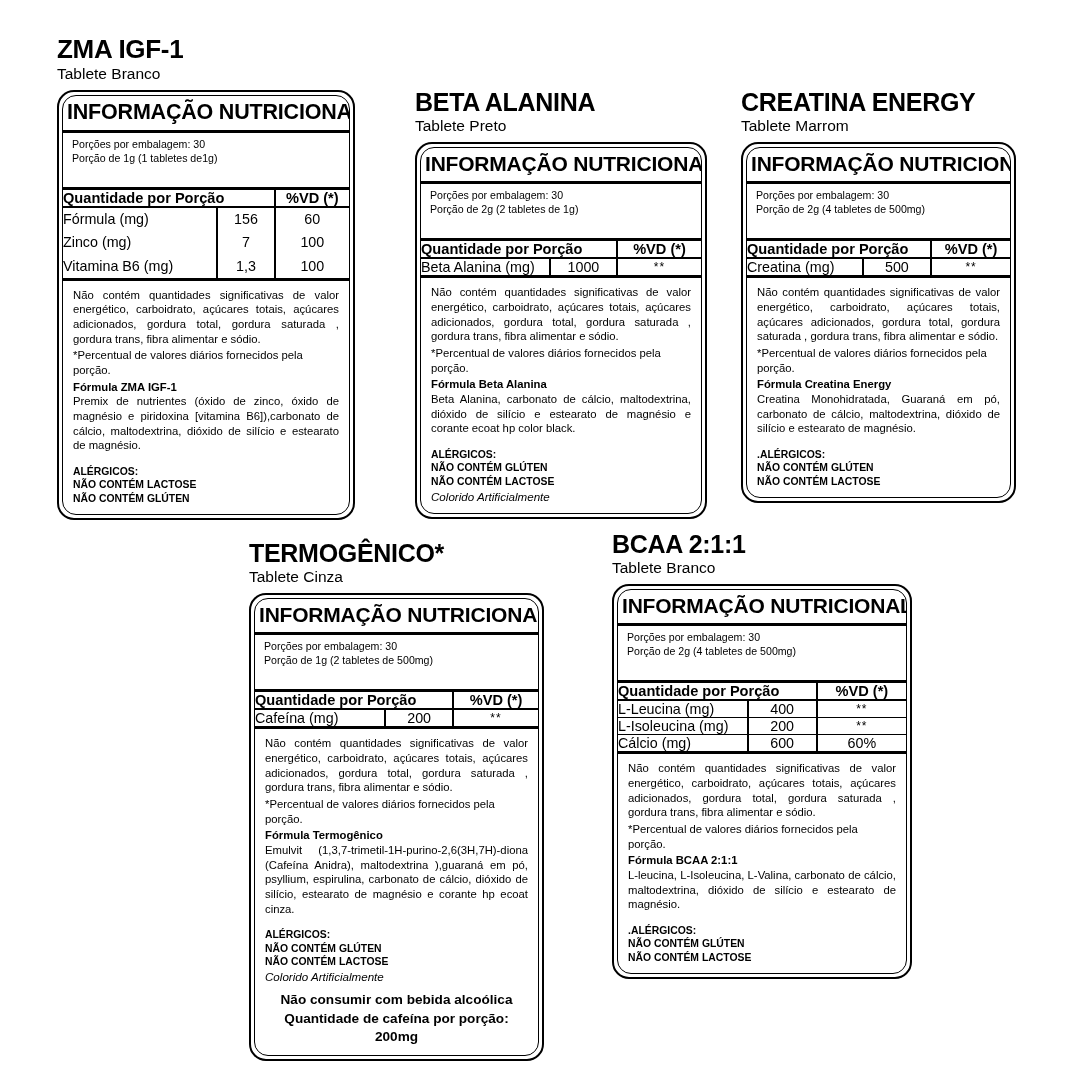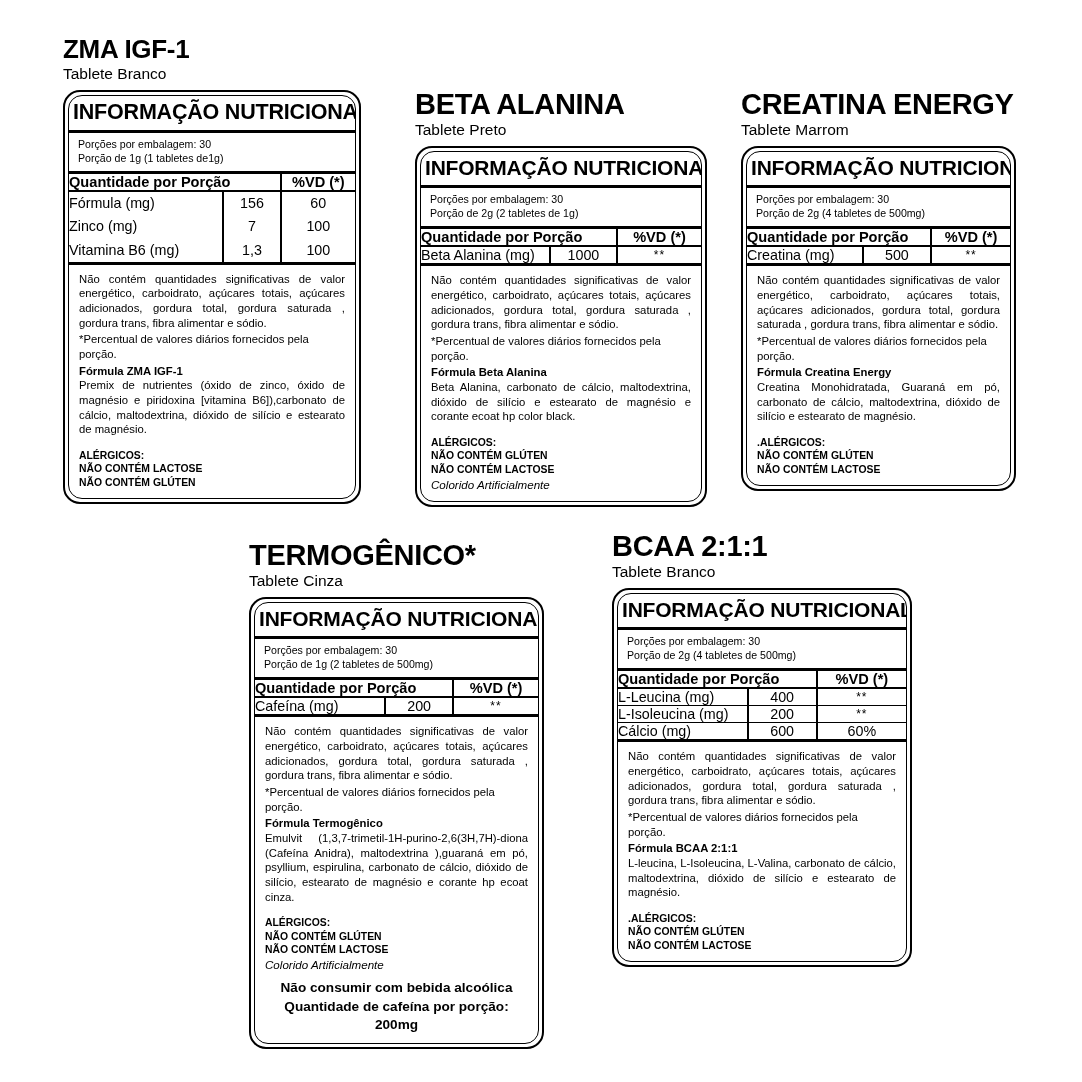--- a/index.html
+++ b/index.html
@@ -9,21 +9,21 @@
     background: #ffffff;
     font-family: "Liberation Sans", sans-serif;
     color: #000000;
     position: relative;
     overflow: hidden;
   }
 
   .product { position: absolute; }
 
   .product-title {
-    font-size: 29px;
+    font-size: 25px;
     font-weight: bold;
     letter-spacing: -0.3px;
     line-height: 1.05;
     white-space: nowrap;
   }
   .product-subtitle {
     font-size: 15.5px;
     font-weight: normal;
     line-height: 1.15;
     margin-top: 2px;
@@ -51,21 +51,21 @@
     text-align: center;
     letter-spacing: -0.2px;
     padding: 4px 4px 5px 4px;
     border-bottom: 3.4px solid #000;
     white-space: nowrap;
   }
 
   .servings {
     font-size: 10.6px;
     line-height: 1.28;
-    padding: 5px 9px 6px 9px;
+    padding: 5px 9px 22px 9px;
     border-bottom: 3.4px solid #000;
   }
 
   
   table.nutri {
     width: 100%;
     border-collapse: collapse;
     table-layout: fixed;
   }
   table.nutri th, table.nutri td {
@@ -132,21 +132,21 @@
   .italic-note { font-style: italic; font-size: 11.6px; margin-top: 1px; }
   .warn {
     text-align: center;
     font-weight: bold;
     font-size: 13.6px;
     line-height: 1.35;
     margin-top: 7px;
   }
 
   
-  #prod-zma       { left: 63px;  top: 36px;  width: 298px; }
+  #prod-zma       { left: 57px;  top: 36px;  width: 298px; }
   #prod-beta      { left: 415px; top: 89px;  width: 292px; }
   #prod-creatina  { left: 741px; top: 89px;  width: 275px; }
   #prod-termo     { left: 249px; top: 540px; width: 295px; }
   #prod-bcaa      { left: 612px; top: 531px; width: 300px; }
 
   #prod-zma .product-title { font-size: 26px; }
   #prod-beta .panel-head,
   #prod-creatina .panel-head,
   #prod-termo .panel-head,
   #prod-bcaa .panel-head { font-size: 21px; }

